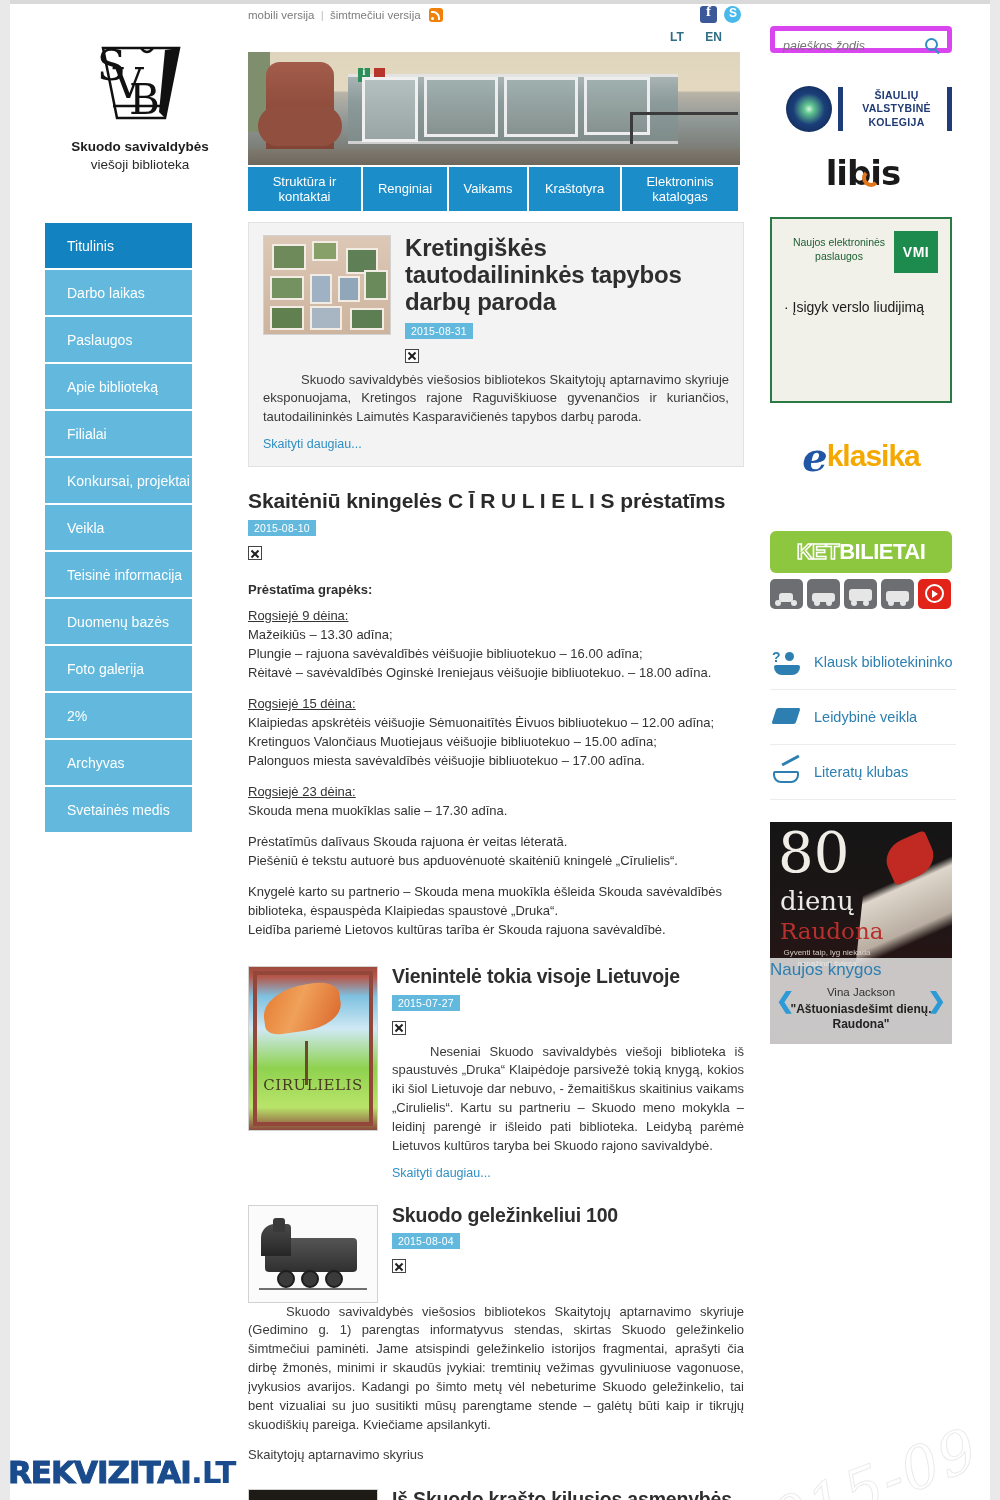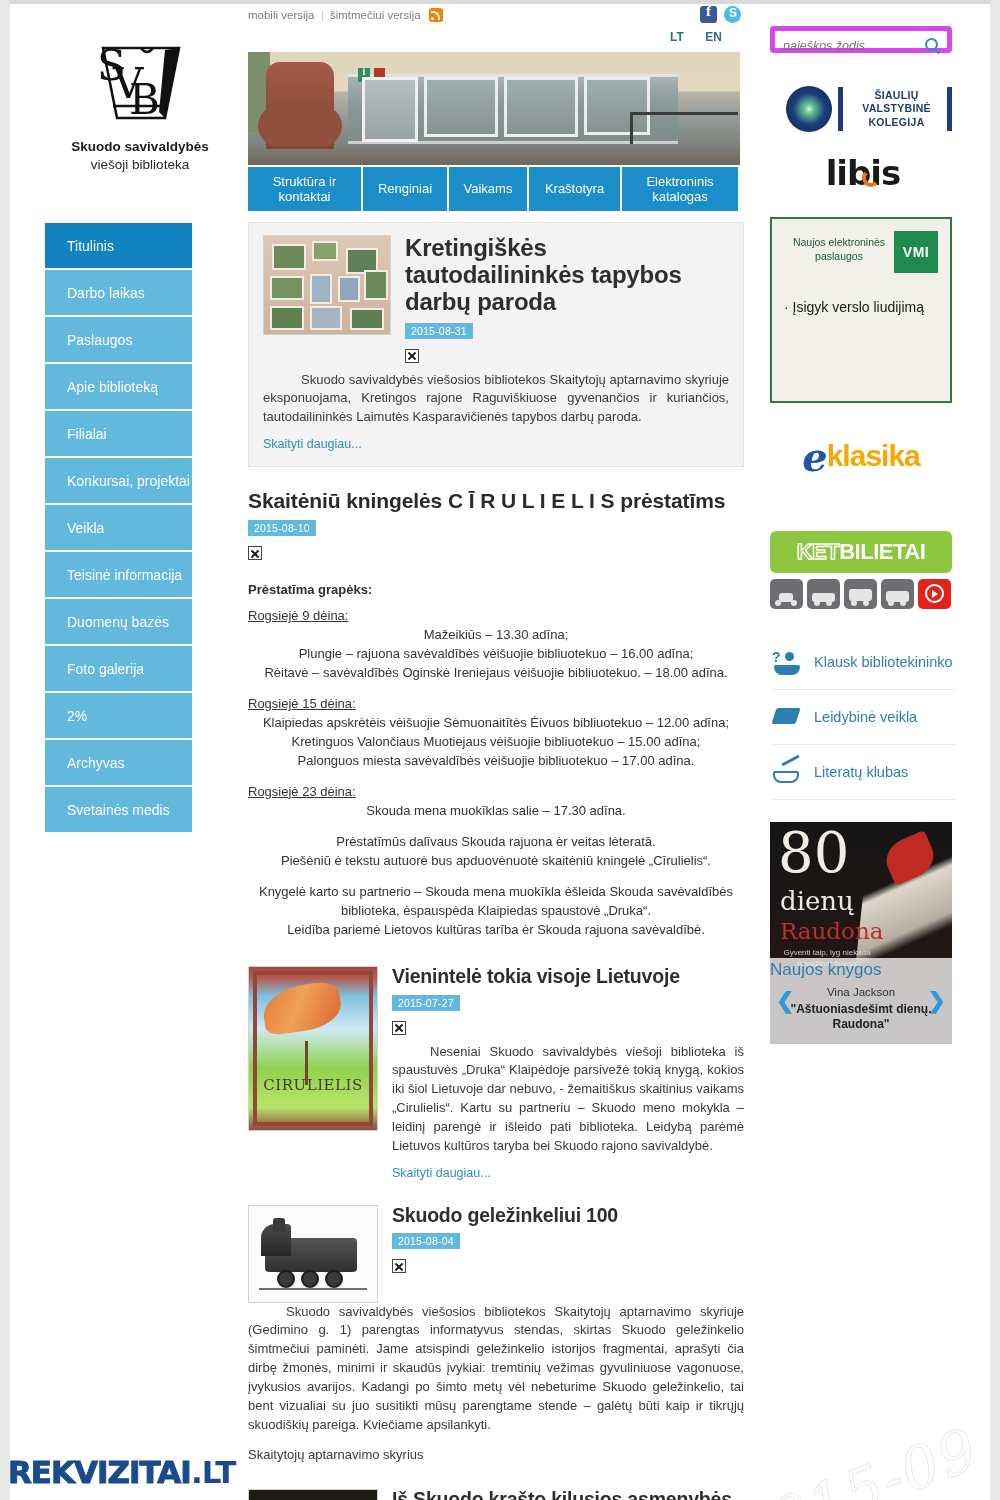--- a/index.html
+++ b/index.html
@@ -187,21 +187,21 @@
     display:inline-block; margin-top:10px;
     font-size:12.5px; color:#2f8fc4; text-decoration:none; cursor:pointer;
   }
 
   
   .article2 { margin-bottom:26px; }
   .a2-title { font-size:21px; font-weight:bold; color:#2a2a2a; margin-bottom:5px; letter-spacing:-0.1px; }
   .a2-sub { font-size:13px; font-weight:bold; color:#2f2f2f; margin:14px 0 10px 0; }
   .a2-group { margin-bottom:12px; font-size:13px; line-height:1.46; color:#333; }
   .a2-group .u { text-decoration:underline; display:block; }
-  .a2-line { display:block;text-align:center; }
+  .a2-line { display:block; }
   .a2-para { font-size:13px; line-height:1.46; color:#333; margin-bottom:12px; }
 
   .art-row { margin-bottom:24px; }
   .thumb-2 { width:130px; height:165px; position:relative;
     background:linear-gradient(to bottom,#9e4a3c 0%,#b5574a 6%,#7fc1e0 18%,#cfe9f4 38%,#8fd24f 62%,#b9e46a 86%,#8b4a3c 100%); }
   .thumb-3 { width:130px; height:98px; background:#fbfbfb; position:relative; }
   .thumb-4 { width:130px; height:165px; background:#1e1b17; position:relative; }
 
   .loco { position:absolute; left:10px; top:14px; width:108px; height:70px; }
   .loco-body { position:absolute; left:6px; top:18px; width:92px; height:34px;

